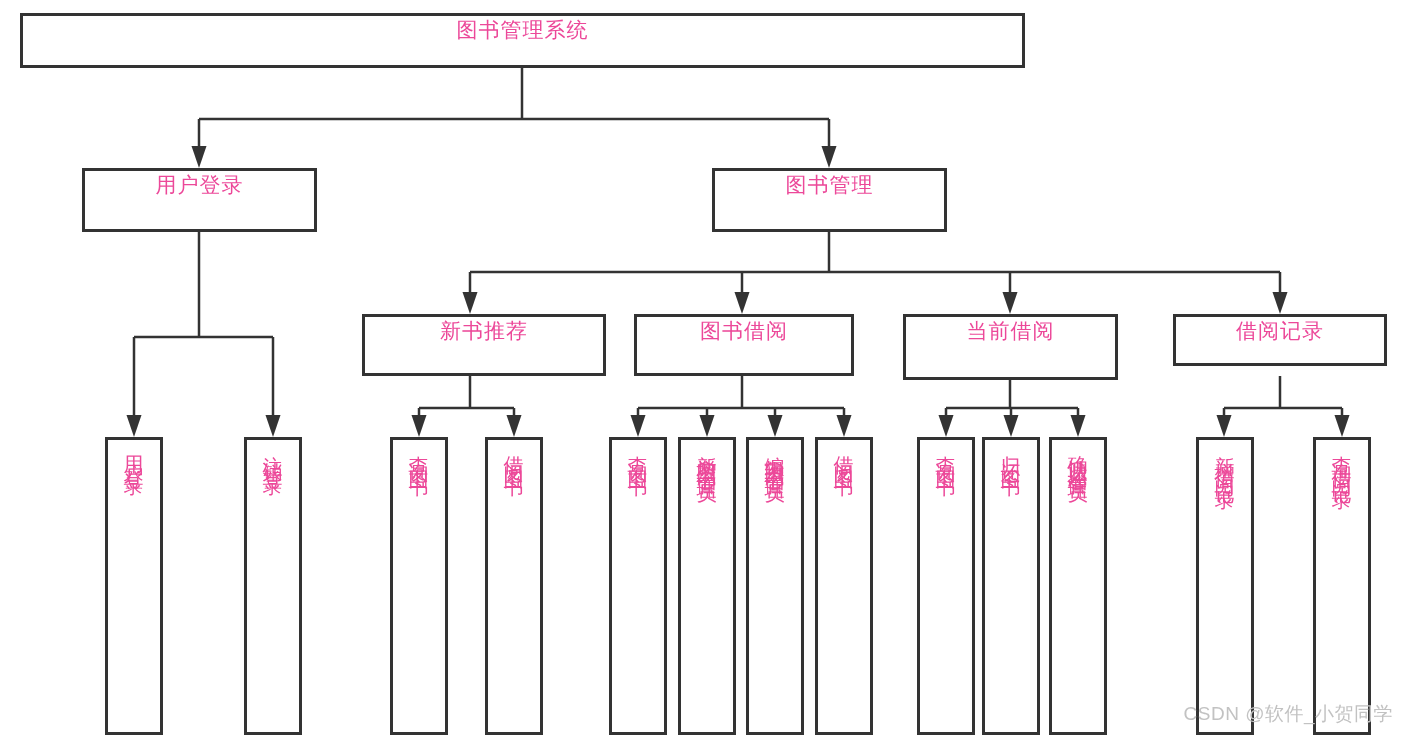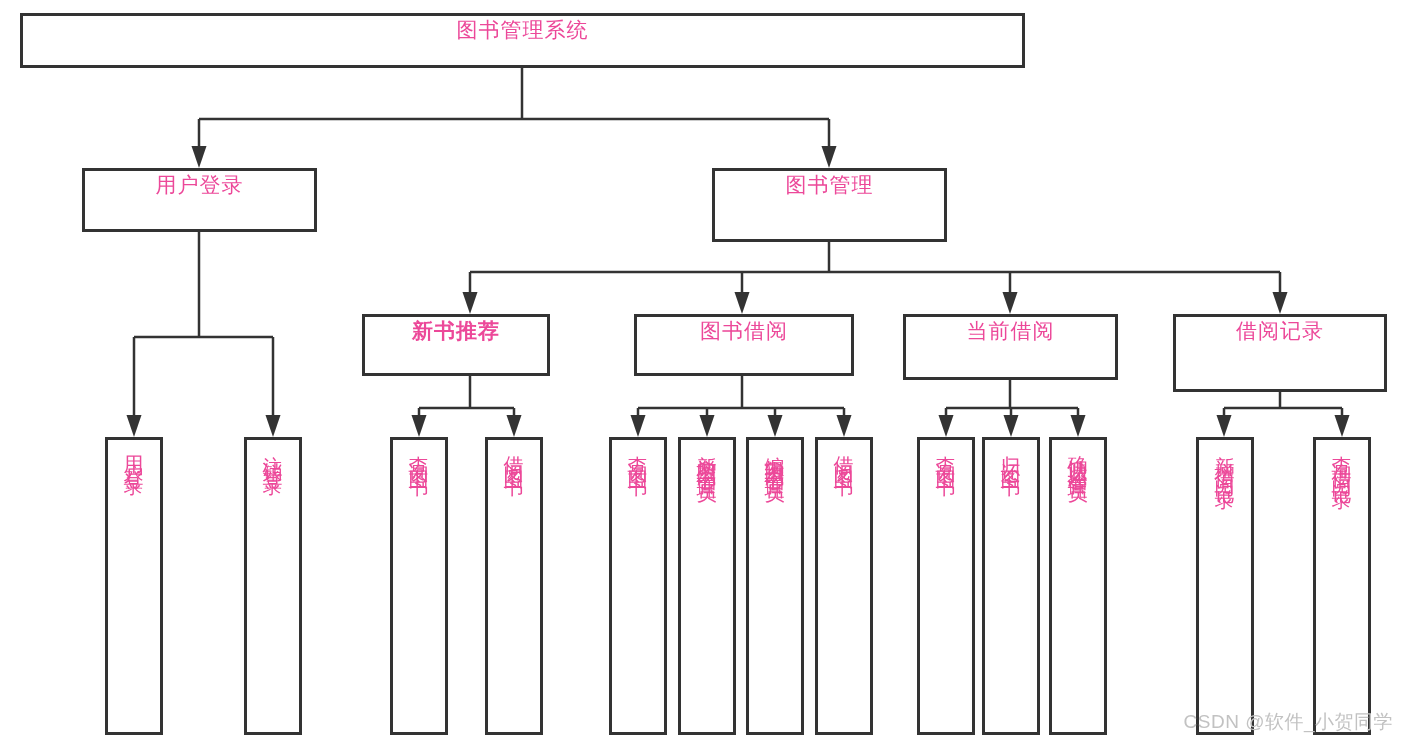--- a/index.html
+++ b/index.html
@@ -42,21 +42,21 @@
   .leaf .vtext {
     writing-mode: vertical-rl;
     text-orientation: mixed;
     letter-spacing: 7px;
     line-height: 1;
     white-space: nowrap;
   }
   .watermark {
     position: absolute;
     right: 12px;
-    bottom: 12px;
+    bottom: 20px;
     color: #c2c2c2;
     font-size: 19px;
     letter-spacing: 0.5px;
     z-index: 3;
   }
 </style>
 </head>
 <body>
 
 <div class="canvas">
@@ -127,34 +127,34 @@
     </g>
   </svg>
 
   <div class="node" style="left:20px; top:13px; width:1005px; height:55px;">
     <span>图书管理系统</span>
   </div>
 
   <div class="node" style="left:82px; top:168px; width:235px; height:64px;">
     <span>用户登录</span>
   </div>
-  <div class="node" style="left:712px; top:168px; width:235px; height:74px;">
+  <div class="node" style="left:712px; top:168px; width:235px; height:64px;">
     <span>图书管理</span>
   </div>
 
-  <div class="node" style="left:362px; top:314px; width:188px; height:62px;font-weight:bold;">
+  <div class="node" style="left:362px; top:314px; width:244px; height:62px;">
     <span>新书推荐</span>
   </div>
   <div class="node" style="left:634px; top:314px; width:220px; height:62px;">
     <span>图书借阅</span>
   </div>
   <div class="node" style="left:903px; top:314px; width:215px; height:66px;">
     <span>当前借阅</span>
   </div>
-  <div class="node" style="left:1173px; top:314px; width:214px; height:78px;">
+  <div class="node" style="left:1173px; top:314px; width:214px; height:52px;">
     <span>借阅记录</span>
   </div>
 
   <div class="node leaf" style="left:105px; top:437px; width:58px; height:298px;">
     <span class="vtext">用户登录</span>
   </div>
   <div class="node leaf" style="left:244px; top:437px; width:58px; height:298px;">
     <span class="vtext">注销登录</span>
   </div>
 

